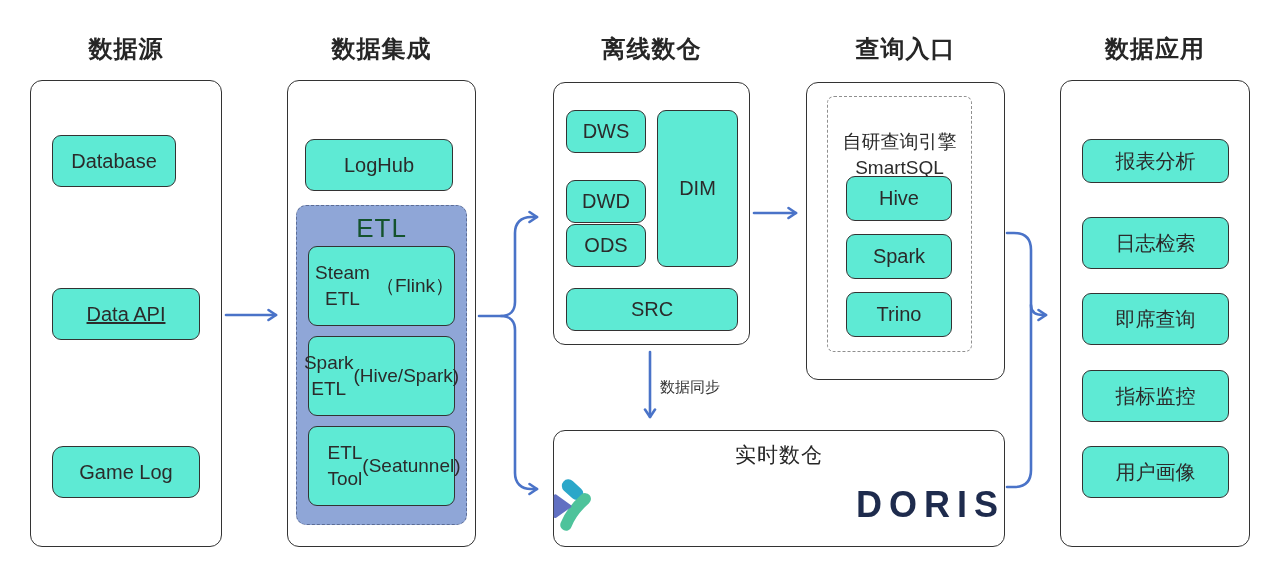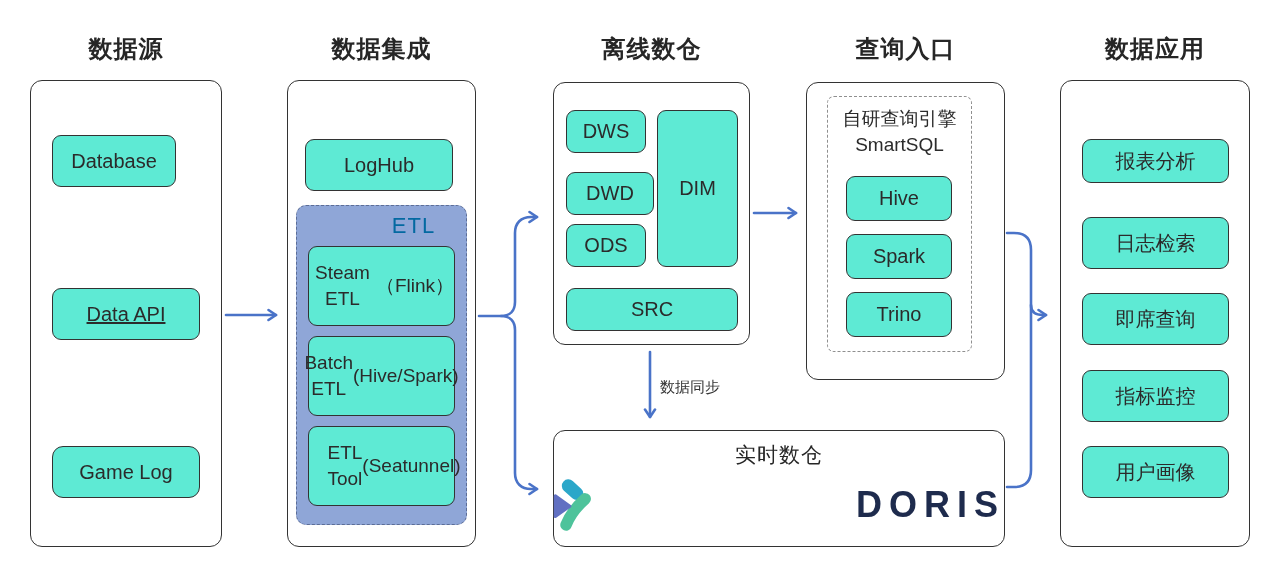--- a/index.html
+++ b/index.html
@@ -19,28 +19,28 @@
     position:absolute;background:#5eead4;border:1.7px solid #333333;border-radius:9px;
     display:flex;align-items:center;justify-content:center;
     font-size:20px;color:#2b2b2b;box-sizing:border-box;text-align:center;
   }
   .box.two-line{flex-direction:row;line-height:1.35;font-size:19px;}
   .etl-group{
     position:absolute;background:#8fa6d7;border:1.8px dashed #5c6d96;border-radius:10px;
     box-sizing:border-box;
   }
   .etl-label{
-    position:absolute;color:#0369a1;font-size:22px;text-align:center;letter-spacing:1px;padding-left:32px;
+    position:absolute;color:#14532d;font-size:26px;text-align:center;letter-spacing:1px;
   }
   .dashed-box{
     position:absolute;border:1.5px dashed #8f8f8f;border-radius:7px;box-sizing:border-box;
     background:transparent;
   }
   .engine-title{
-    position:absolute;font-size:19px;color:#2b2b2b;text-align:center;line-height:1.35;
+    position:absolute;font-size:19px;color:#2b2b2b;text-align:center;line-height:1.35;margin-top:23px;
   }
   .sync-label{position:absolute;font-size:15px;color:#333333;}
   .rt-title{
     position:absolute;text-align:center;font-size:21px;color:#262626;letter-spacing:1px;
   }
   .doris-row{
     position:absolute;display:flex;align-items:center;justify-content:space-between;gap:14px;
   }
   .doris-text{
     font-size:36px;font-weight:700;letter-spacing:7px;color:#1e2b4d;
@@ -65,31 +65,31 @@
 
   <div class="container" style="left:287px;top:80px;width:189px;height:467px;"></div>
   <div class="box" style="left:305px;top:139px;width:148px;height:52px;">LogHub</div>
   <div class="etl-group" style="left:296px;top:205px;width:171px;height:320px;"></div>
   <div class="etl-label" style="left:296px;top:213px;width:171px;">ETL</div>
   <div class="box two-line" style="left:308px;top:246px;width:147px;height:80px;">
     <span>Steam ETL</span>
     <span>（Flink）</span>
   </div>
   <div class="box two-line" style="left:308px;top:336px;width:147px;height:80px;">
-    <span>Batch ETL</span>
+    <span>Spark ETL</span>
     <span>(Hive/Spark)</span>
   </div>
   <div class="box two-line" style="left:308px;top:426px;width:147px;height:80px;padding-left:25px;">
     <span>ETL Tool</span>
     <span>(Seatunnel)</span>
   </div>
 
   <div class="container" style="left:553px;top:82px;width:197px;height:263px;"></div>
   <div class="box" style="left:566px;top:110px;width:80px;height:43px;">DWS</div>
-  <div class="box" style="left:566px;top:172px;width:88px;height:43px;">DWD</div>
+  <div class="box" style="left:566px;top:180px;width:80px;height:43px;">DWD</div>
   <div class="box" style="left:566px;top:224px;width:80px;height:43px;">ODS</div>
   <div class="box" style="left:657px;top:110px;width:81px;height:157px;">DIM</div>
   <div class="box" style="left:566px;top:288px;width:172px;height:43px;">SRC</div>
 
   <div class="container" style="left:806px;top:82px;width:199px;height:298px;"></div>
   <div class="dashed-box" style="left:827px;top:96px;width:145px;height:256px;"></div>
   <div class="engine-title" style="left:827px;top:106px;width:145px;">
     <span>自研查询引擎</span><br>
     <span>SmartSQL</span>
   </div>

